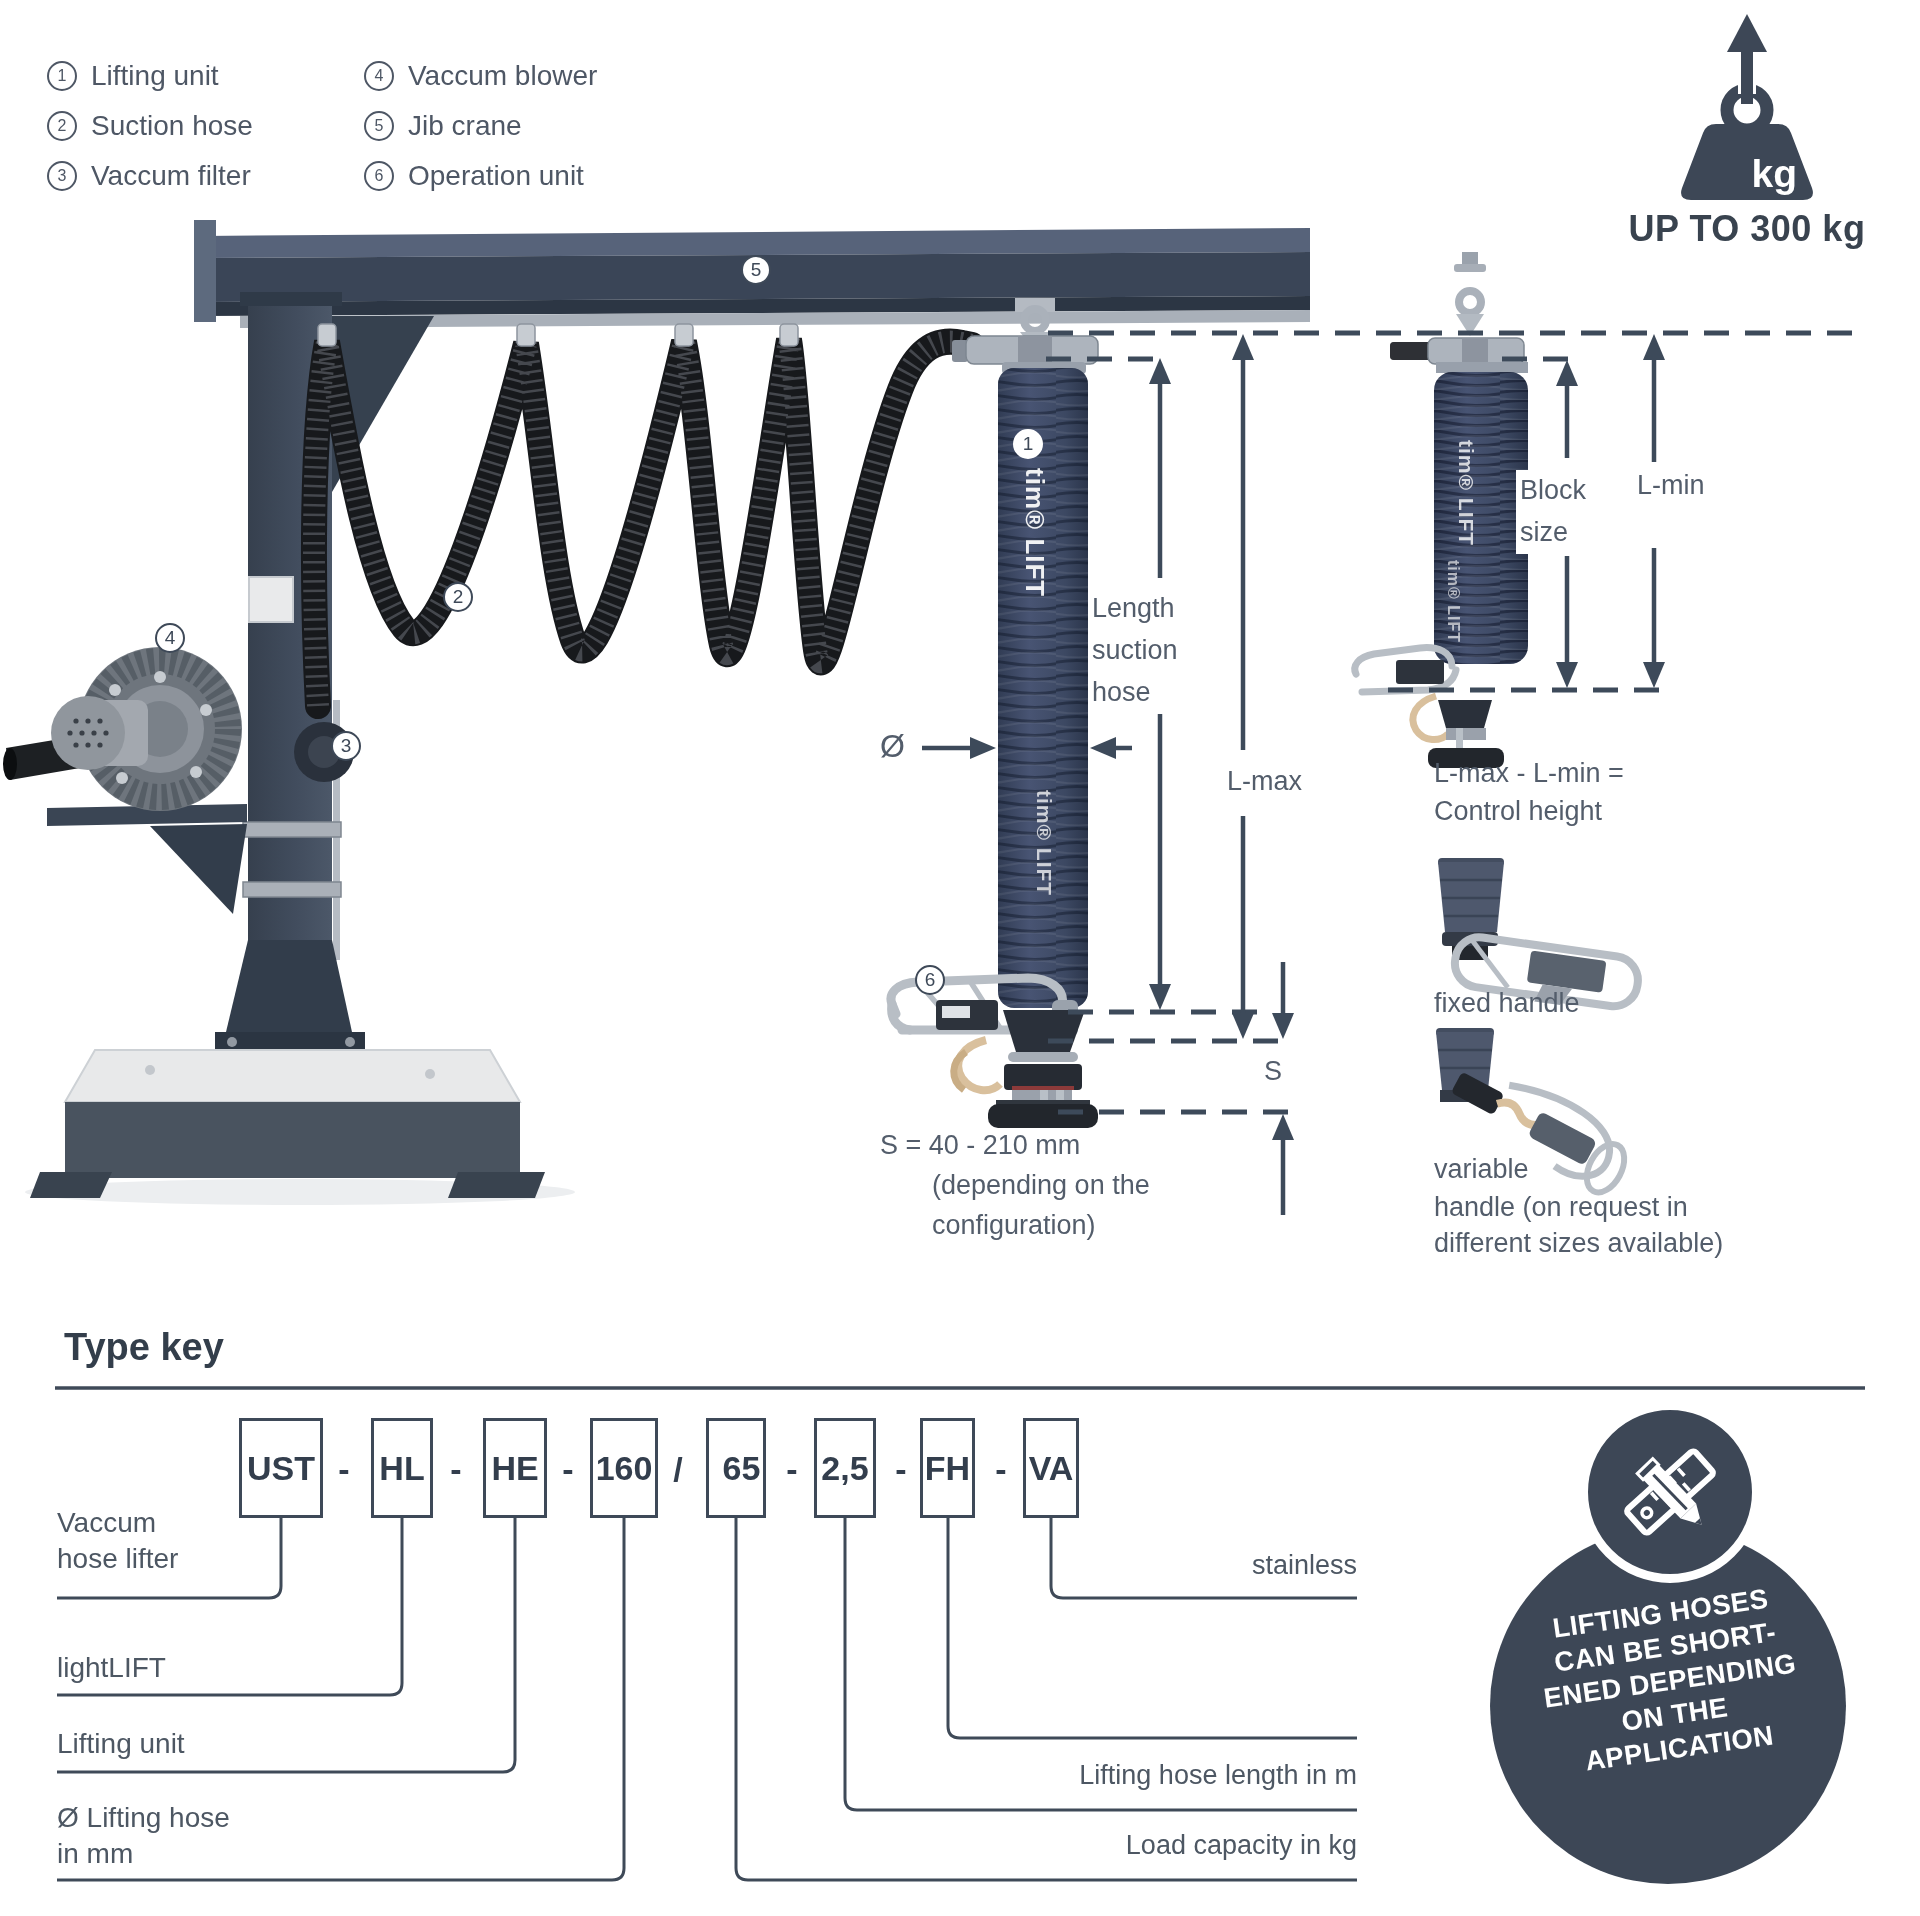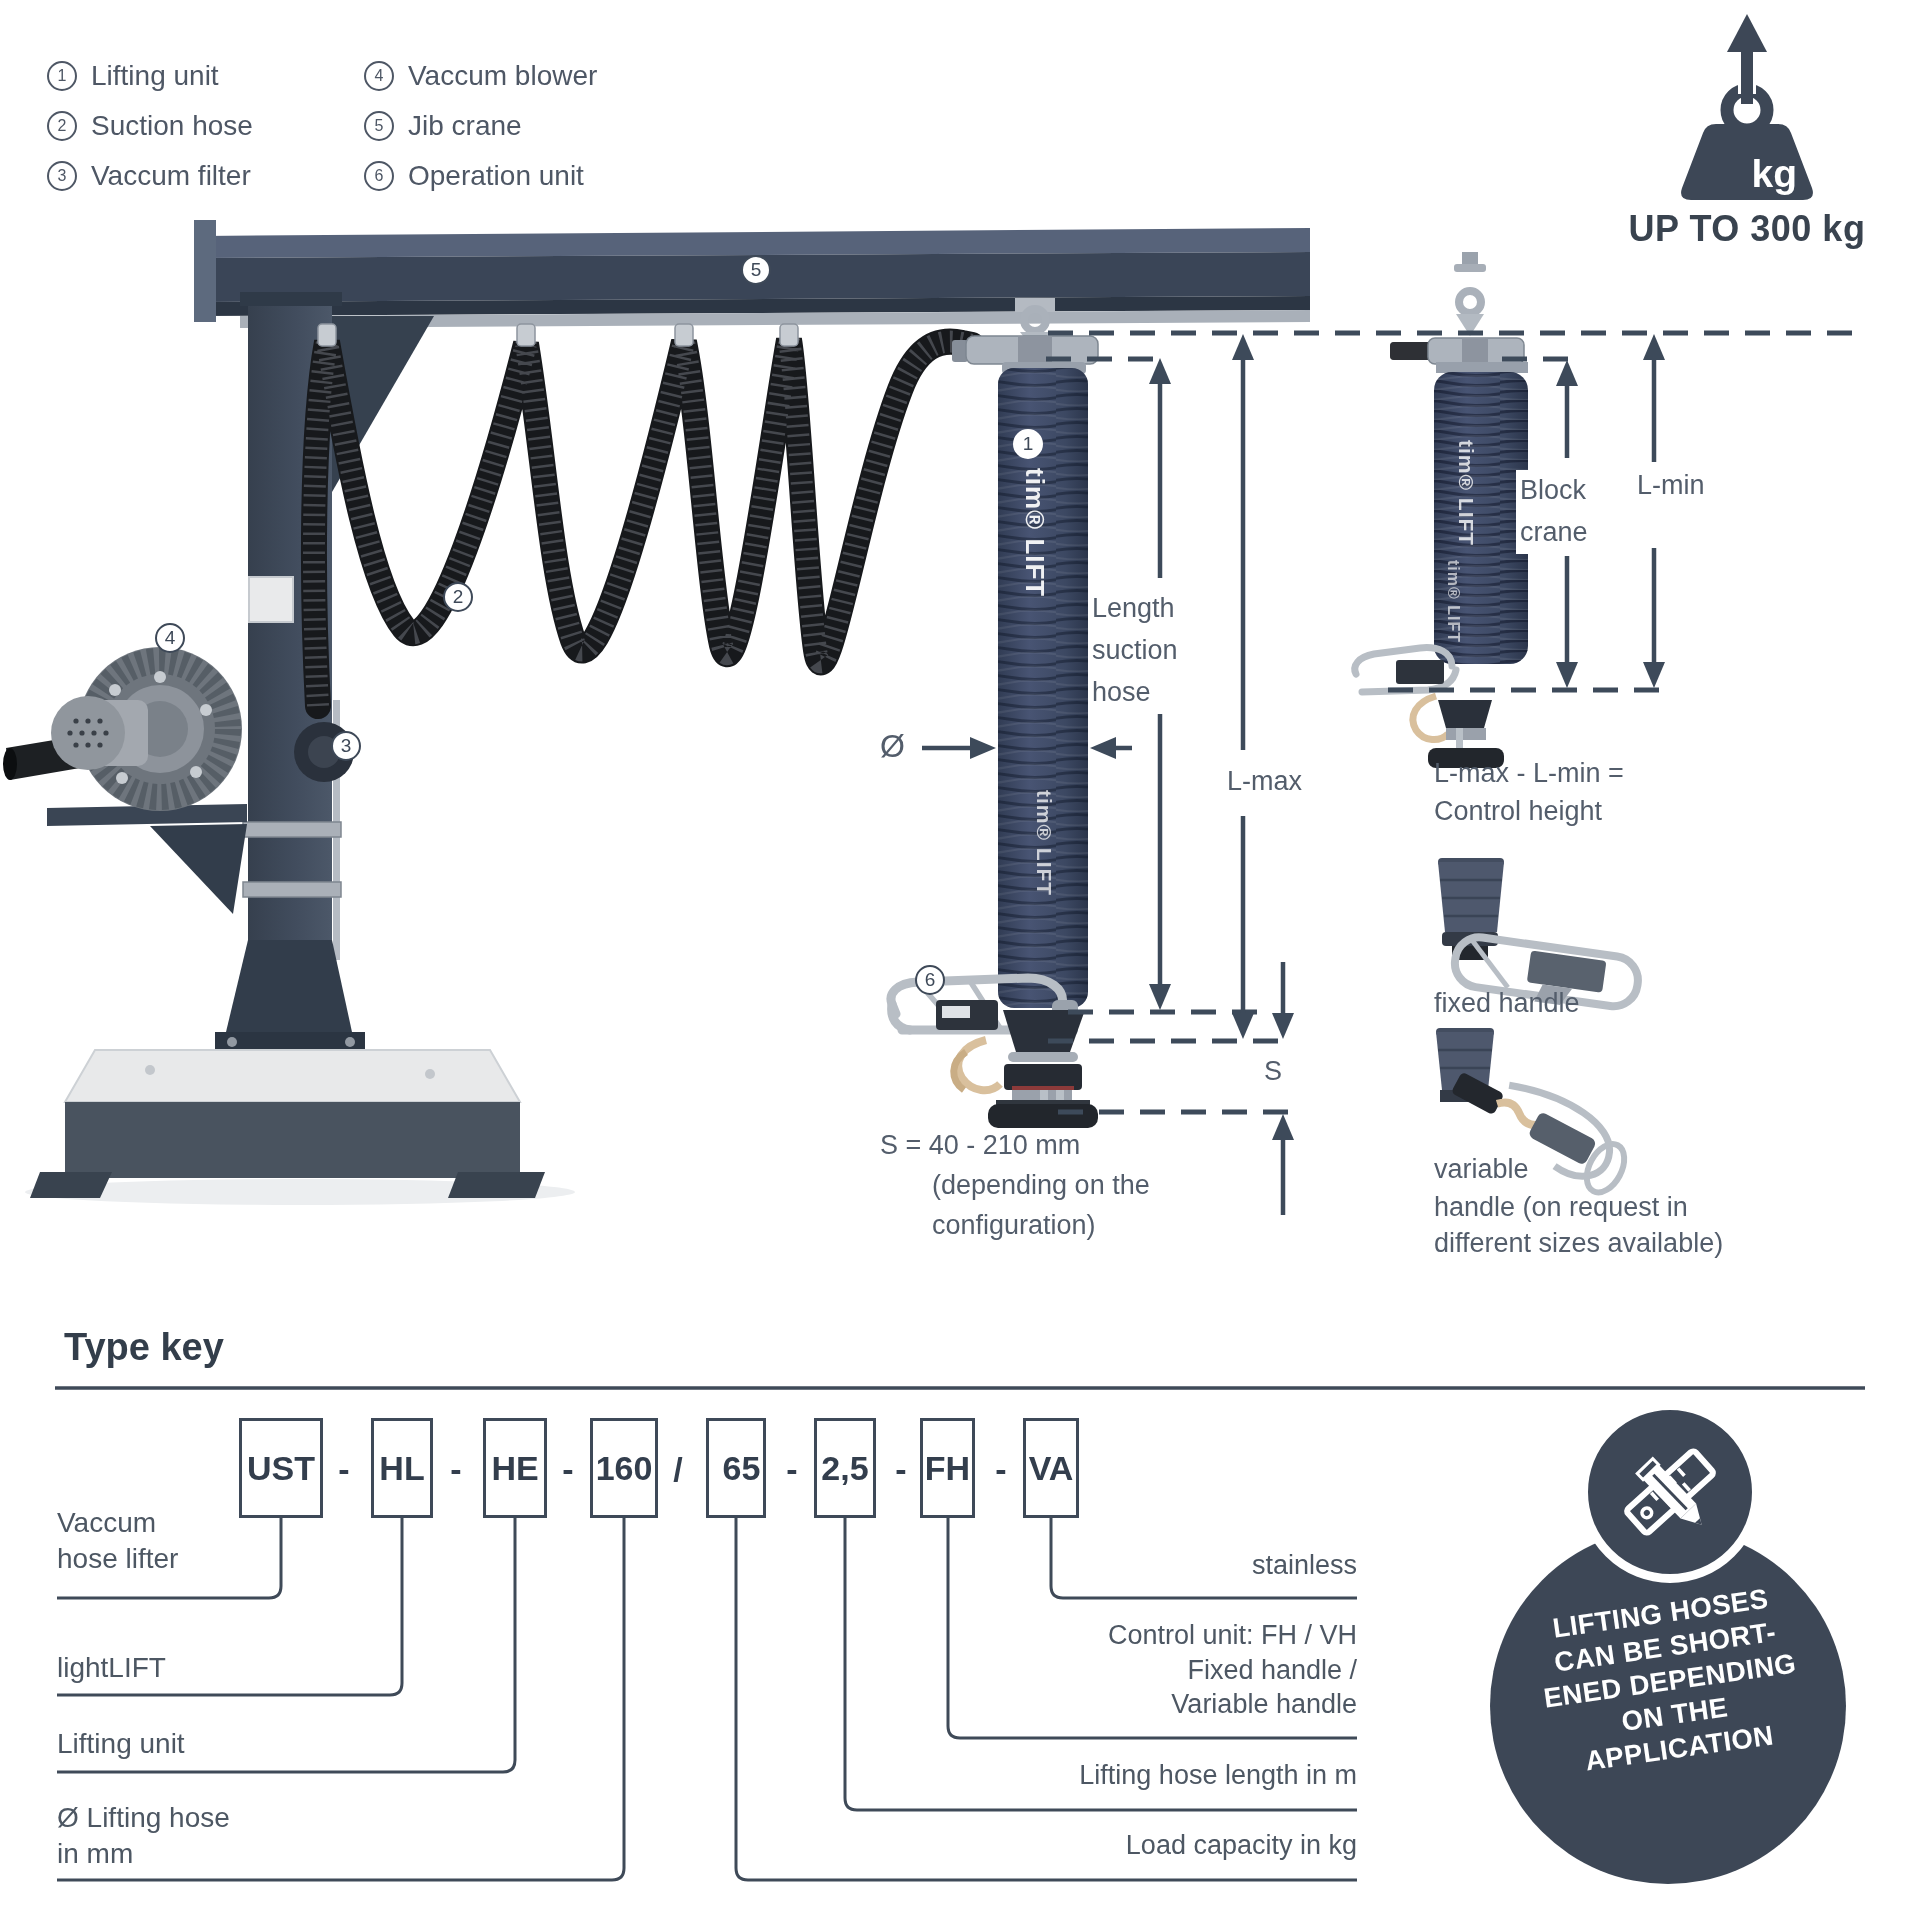--- a/index.html
+++ b/index.html
@@ -348,21 +348,21 @@
 
   <div class="stack" style="left:1088px;top:588px;">
     <span>Length</span>
     <span>suction</span>
     <span>hose</span>
   </div>
   <div class="lbl bg" style="left:1222px;top:764px;">L-max</div>
   <div class="lbl big" style="left:880px;top:726px;">Ø</div>
   <div class="stack" style="left:1516px;top:470px;">
     <span>Block</span>
-    <span>crane</span>
+    <span>size</span>
   </div>
   <div class="lbl bg" style="left:1632px;top:468px;">L-min</div>
   <div class="lbl" style="left:1264px;top:1054px;">S</div>
 
   <div class="lbl" style="left:880px;top:1128px;">S = 40 - 210 mm</div>
   <div class="lbl" style="left:932px;top:1168px;">(depending on the</div>
   <div class="lbl" style="left:932px;top:1208px;">configuration)</div>
 
   <div class="lbl" style="left:1434px;top:756px;">L-max - L-min =</div>
   <div class="lbl" style="left:1434px;top:794px;">Control height</div>
@@ -402,25 +402,20 @@
     <span>Lifting unit</span>
   </div>
   <div class="tk-left" style="top:1800px;">
     <span>Ø Lifting hose</span>
     <span>in mm</span>
   </div>
 
   <div class="tk-right rightcol" style="top:1548px;">
     <span>stainless</span>
   </div>
-  <div class="tk-right rightcol" style="top:1618px;">
-    <span>Control unit: FH / VH</span>
-    <span>Fixed handle /</span>
-    <span>Variable handle</span>
-  </div>
   <div class="tk-right rightcol" style="top:1758px;">
     <span>Lifting hose length in m</span>
   </div>
   <div class="tk-right rightcol" style="top:1828px;">
     <span>Load capacity in kg</span>
   </div>
 
   <div class="badge-big"></div>
   <div class="badge-small">
     <svg width="120" height="120" viewBox="0 0 100 100">

